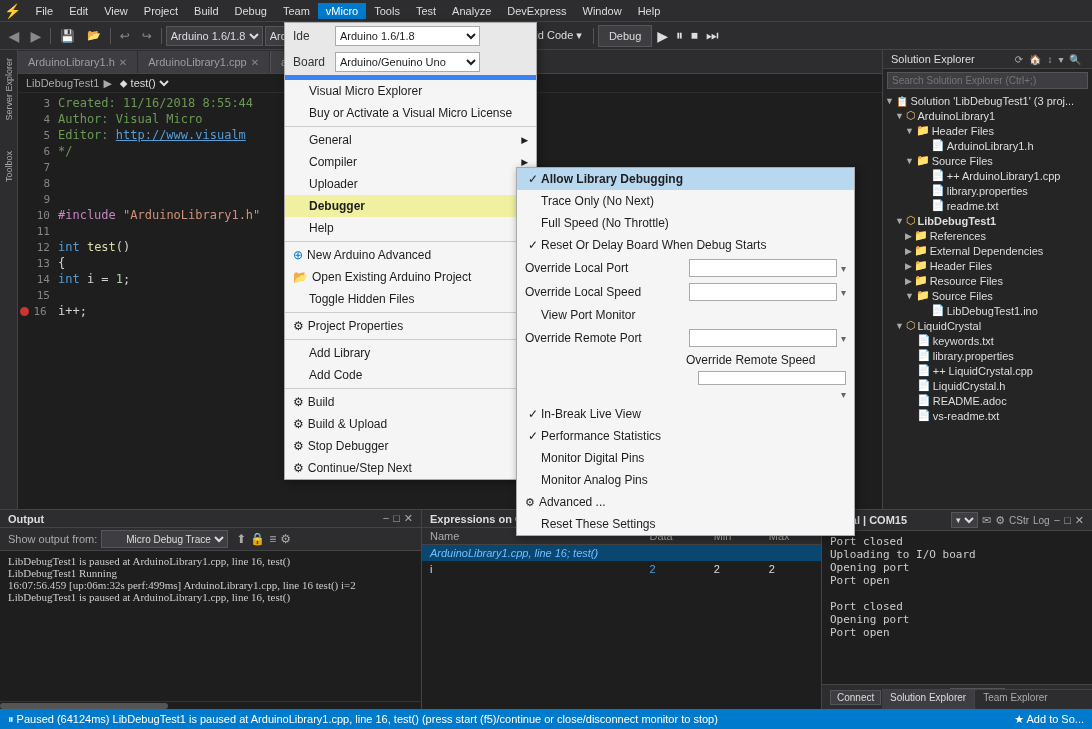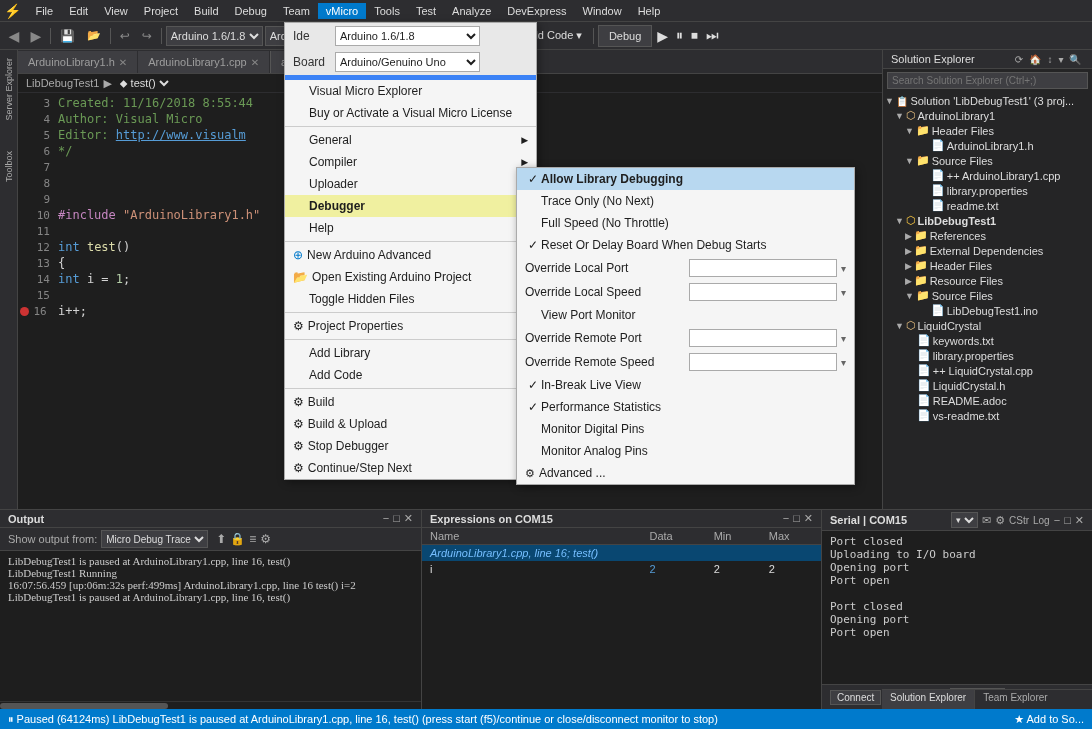--- a/index.html
+++ b/index.html
@@ -340,21 +340,21 @@
       <div style="background:#2d2d30;padding:2px 8px;font-size:11px;display:flex;justify-content:space-between;align-items:center;border-bottom:1px solid #444;">
         <span style="color:#ddd;font-weight:bold;">Output</span>
         <div style="display:flex;gap:4px;">
           <span style="cursor:pointer;color:#aaa;">−</span>
           <span style="cursor:pointer;color:#aaa;">□</span>
           <span style="cursor:pointer;color:#aaa;">✕</span>
         </div>
       </div>
       <div style="display:flex;align-items:center;gap:4px;padding:2px 8px;background:#2d2d30;border-bottom:1px solid #444;">
         <span style="font-size:11px;color:#aaa;">Show output from:</span>
-        <select style="background:#3e3e42;border:1px solid #555;color:#ddd;font-size:10px;height:18px;">
+        <select style="background:#3e3e42;border:1px solid #555;color:#ddd;font-size:10px;height:18px;padding-left:20px;">
           <option>Micro Debug Trace</option>
         </select>
         <span style="cursor:pointer;color:#aaa;font-size:12px;margin-left:4px;">⬆</span>
         <span style="cursor:pointer;color:#aaa;font-size:12px;">🔒</span>
         <span style="cursor:pointer;color:#aaa;font-size:12px;">≡</span>
         <span style="cursor:pointer;color:#aaa;font-size:12px;">⚙</span>
       </div>
       <div style="flex:1;overflow:auto;padding:4px 8px;font-family:Liberation Serif, serif;font-size:11px;color:#ccc;">
         <div>LibDebugTest1 is paused at ArduinoLibrary1.cpp, line 16, test()</div>
         <div>LibDebugTest1 Running</div>
@@ -596,21 +596,21 @@
       <span style="width:16px;display:inline-block;"></span>
       <span>View Port Monitor</span>
     </div>
 
     <div style="display:flex;align-items:center;padding:3px 8px;gap:4px;">
       <span style="width:160px;">Override Remote Port</span>
       <input type="text" style="flex: 1 1 0%; background: white; border: 1px solid rgb(170, 170, 170); height: 18px; font-size: 11px; padding: 0px 2px;">
       <span style="cursor:pointer;color:#666;font-size:10px;">▾</span>
     </div>
 
-    <div style="display:flex;align-items:center;padding:3px 8px;gap:4px;">
+    <div style="display:flex;align-items:flex-end;padding:3px 8px;gap:4px;flex-direction:column;">
       <span style="width:160px;">Override Remote Speed</span>
       <input type="text" style="flex: 1 1 0%; background: white; border: 1px solid rgb(170, 170, 170); height: 18px; font-size: 11px; padding: 0px 2px;">
       <span style="cursor:pointer;color:#666;font-size:10px;">▾</span>
     </div>
 
     <div style="padding:4px 8px;cursor:pointer;display:flex;align-items:center;white-space:nowrap;">
       <span style="width:16px;display:inline-block;color:#1e1e1e;text-align:center;">✓</span>
       <span>In-Break Live View</span>
     </div>
     <div style="padding:4px 8px;cursor:pointer;display:flex;align-items:center;white-space:nowrap;">
@@ -622,20 +622,24 @@
       <span>Monitor Digital Pins</span>
     </div>
     <div style="padding:4px 8px;cursor:pointer;display:flex;align-items:center;white-space:nowrap;">
       <span style="width:16px;display:inline-block;"></span>
       <span>Monitor Analog Pins</span>
     </div>
     <div style="padding:4px 8px;cursor:pointer;display:flex;align-items:center;gap:4px;white-space:nowrap;">
       <span style="font-size:11px;">⚙</span>
       <span>Advanced ...</span>
     </div>
+    <div style="padding:4px 8px;cursor:pointer;display:flex;align-items:center;white-space:nowrap;">
+      <span style="width:16px;display:inline-block;"></span>
+      <span>Reset These Settings</span>
+    </div>
   </div>
 
   <div style="position:absolute;bottom:20px;right:0;width:210px;background:#2d2d30;display:flex;height:20px;border-top:1px solid #444;">
     <span style="padding:2px 8px;font-size:10px;color:#ddd;cursor:pointer;background:#3e3e42;border-right:1px solid #444;">Solution Explorer</span>
     <span style="padding:2px 8px;font-size:10px;color:#aaa;cursor:pointer;">Team Explorer</span>
   </div>
 
 </div>
 
 </body></html>

